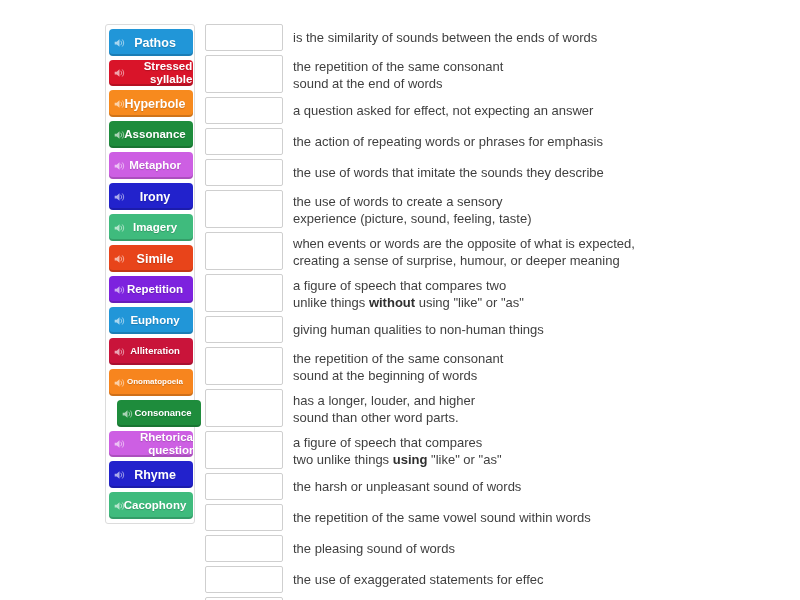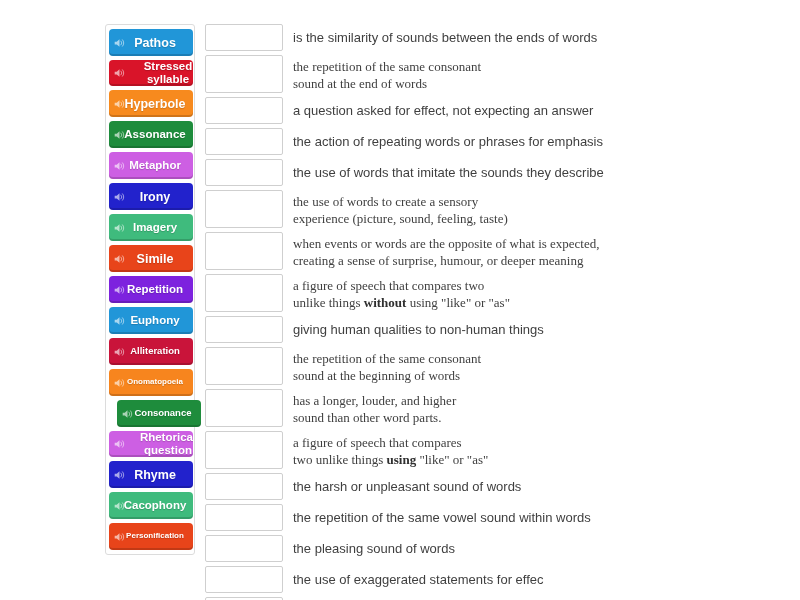--- a/index.html
+++ b/index.html
@@ -52,20 +52,21 @@
     box-shadow: inset 0 -2px 0 rgba(0,0,0,0.16);
     overflow: hidden;
   }
   .tile:last-child { margin-bottom: 0; }
 
   .tile .label {
     display: block;
     line-height: 1.12;
     padding: 0 2px 0 10px;
     text-shadow: 0 1px 1px rgba(0,0,0,0.18);
+    text-align: right;
   }
 
   
   .tile.h1 { height: 27px; }
   .tile.h2 { height: 26px; padding-left: 26px; }
 
   
   .fs-lg   { font-size: 12.5px; }
   .fs-md   { font-size: 11.5px; }
   .fs-sm   { font-size: 9.5px; }
@@ -111,21 +112,21 @@
 
   .def {
     flex: 1 1 auto;
     padding-left: 10px;
     font-size: 13px;
     line-height: 17px;
     color: #3f3f3f;
     white-space: pre-line;
   }
   .def.h1 { padding-top: 5px; }
-  .def.h2 { padding-top: 3px; font-family: Liberation Serif, serif; }
+  .def.h2 { padding-top: 3px; }
   .def b { font-weight: bold; color: #2f2f2f; text-align: right; }
 </style>
 </head>
 <body>
 
 <div id="stage">
 
   <div id="tiles-panel">
       <div class="tile h1" style="background: rgb(33, 150, 216);">
         <span class="spk">
@@ -282,30 +283,20 @@
       <div class="tile h1" style="background: rgb(63, 187, 125);">
         <span class="spk">
           <svg viewBox="0 0 16 16" aria-hidden="true">
             <path fill="#ffffff" d="M1 6h3l4-3.4v10.8L4 10H1z"></path>
             <path fill="none" stroke="#ffffff" stroke-width="1.3" stroke-linecap="round" d="M10.2 5.2a3.9 3.9 0 0 1 0 5.6"></path>
             <path fill="none" stroke="#ffffff" stroke-width="1.3" stroke-linecap="round" d="M12.4 3.3a6.7 6.7 0 0 1 0 9.4"></path>
           </svg>
         </span>
         <span class="label fs-md">Cacophony</span>
       </div>
-      <div class="tile h1" style="background: rgb(232, 68, 26);">
-        <span class="spk">
-          <svg viewBox="0 0 16 16" aria-hidden="true">
-            <path fill="#ffffff" d="M1 6h3l4-3.4v10.8L4 10H1z"></path>
-            <path fill="none" stroke="#ffffff" stroke-width="1.3" stroke-linecap="round" d="M10.2 5.2a3.9 3.9 0 0 1 0 5.6"></path>
-            <path fill="none" stroke="#ffffff" stroke-width="1.3" stroke-linecap="round" d="M12.4 3.3a6.7 6.7 0 0 1 0 9.4"></path>
-          </svg>
-        </span>
-        <span class="label fs-xs">Personification</span>
-      </div>
     </div>
 
   <div id="rows">
       <div class="row">
         <div class="dropbox h1"></div>
         <div class="def h1">is the similarity of sounds between the ends of words</div>
       </div>
       <div class="row">
         <div class="dropbox h2"></div>
         <div class="def h2">the repetition of the same consonant

